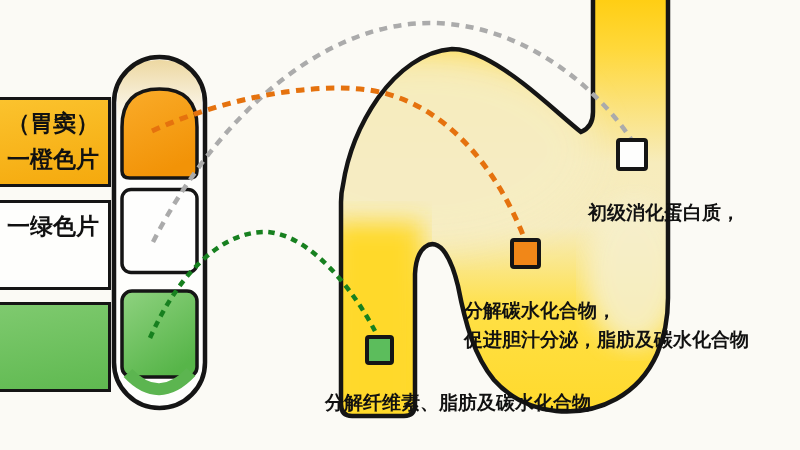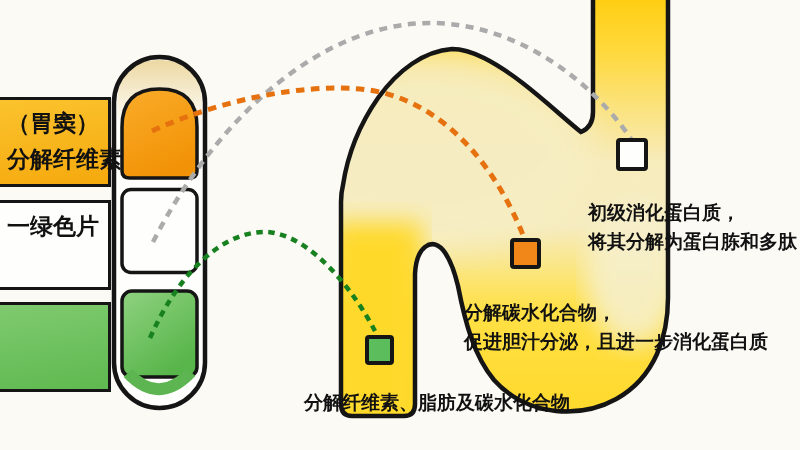--- a/index.html
+++ b/index.html
@@ -8,22 +8,22 @@
   #diagram-svg{position:absolute;left:0;top:0;}
   .legend-box{position:absolute;left:-10px;width:121px;height:90px;border:3px solid #151515;
         box-sizing:border-box;padding:5px 0 0 14px;font-size:23px;font-weight:600;
         line-height:36px;white-space:nowrap;}
   .legend-orange{top:97px;background:linear-gradient(170deg,#FBC32E,#F5A90D);}
   .legend-white{top:200px;background:#FEFEFC;}
   .legend-green{top:302px;background:linear-gradient(170deg,#7FCA6F,#5FB950);}
   .annotation{position:absolute;font-size:19px;font-weight:600;line-height:29px;
         white-space:nowrap;color:#111;}
   .annotation-fundus{left:588px;top:198px;}
-  .annotation-antrum{left:464px;top:298px;}
-  .annotation-intestine{left:304px;top:388px;font-family:Liberation Serif, serif;}
+  .annotation-antrum{left:464px;top:298px;font-family:Liberation Mono, monospace;}
+  .annotation-intestine{left:325px;top:388px;font-family:Liberation Serif, serif;}
 </style>
 </head>
 <body>
 
 <div id="page">
 
   <svg id="diagram-svg" width="800" height="450" viewBox="0 0 800 450">
     <defs>
       <path id="stomachPath" d="M 593,-6 L 593,112 Q 593,127 581,132
         C 556,112 520,76 484,58 Q 466,49 452,49
@@ -92,33 +92,32 @@
 
     <g stroke="#151515" stroke-width="4">
       <rect x="618" y="140" width="28" height="29" rx="2" fill="#FEFEFD"></rect>
       <rect x="512" y="240" width="27" height="27" rx="2" fill="#F18718"></rect>
       <rect x="367" y="337" width="25" height="26" rx="2" fill="#5CBD5C"></rect>
     </g>
   </svg>
 
   <div class="legend-box legend-orange">
     <div>（胃窦）</div>
-    <div>分解纤维素</div>
+    <div>一橙色片</div>
   </div>
   <div class="legend-box legend-white">
     <div>一绿色片</div>
   </div>
   <div class="legend-box legend-green">
   </div>
 
   <div class="annotation annotation-fundus">
     <div>初级消化蛋白质，</div>
-    <div>将其分解为蛋白胨和多肽</div>
   </div>
   <div class="annotation annotation-antrum">
     <div>分解碳水化合物，</div>
-    <div>促进胆汁分泌，且进一步消化蛋白质</div>
+    <div>促进胆汁分泌，脂肪及碳水化合物</div>
   </div>
   <div class="annotation annotation-intestine">
     <div>分解纤维素、脂肪及碳水化合物</div>
   </div>
 
 </div>
 
 </body></html>

